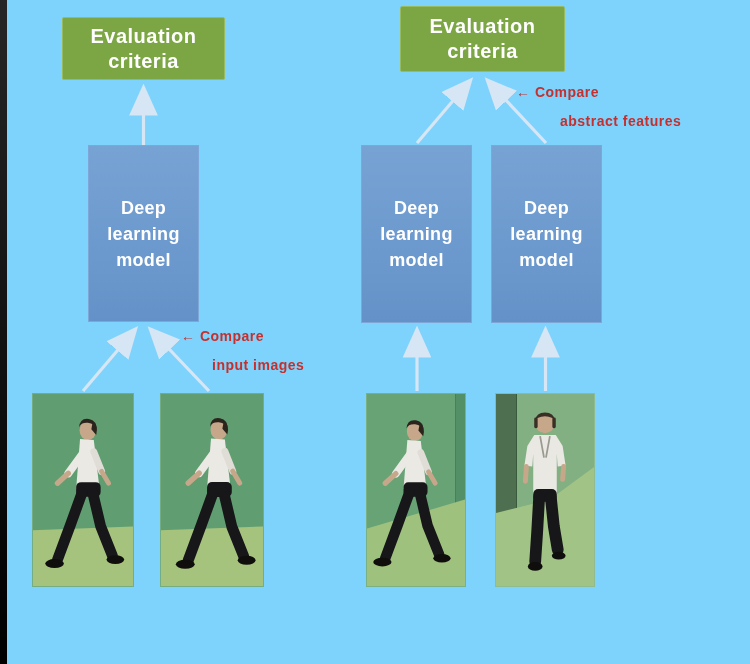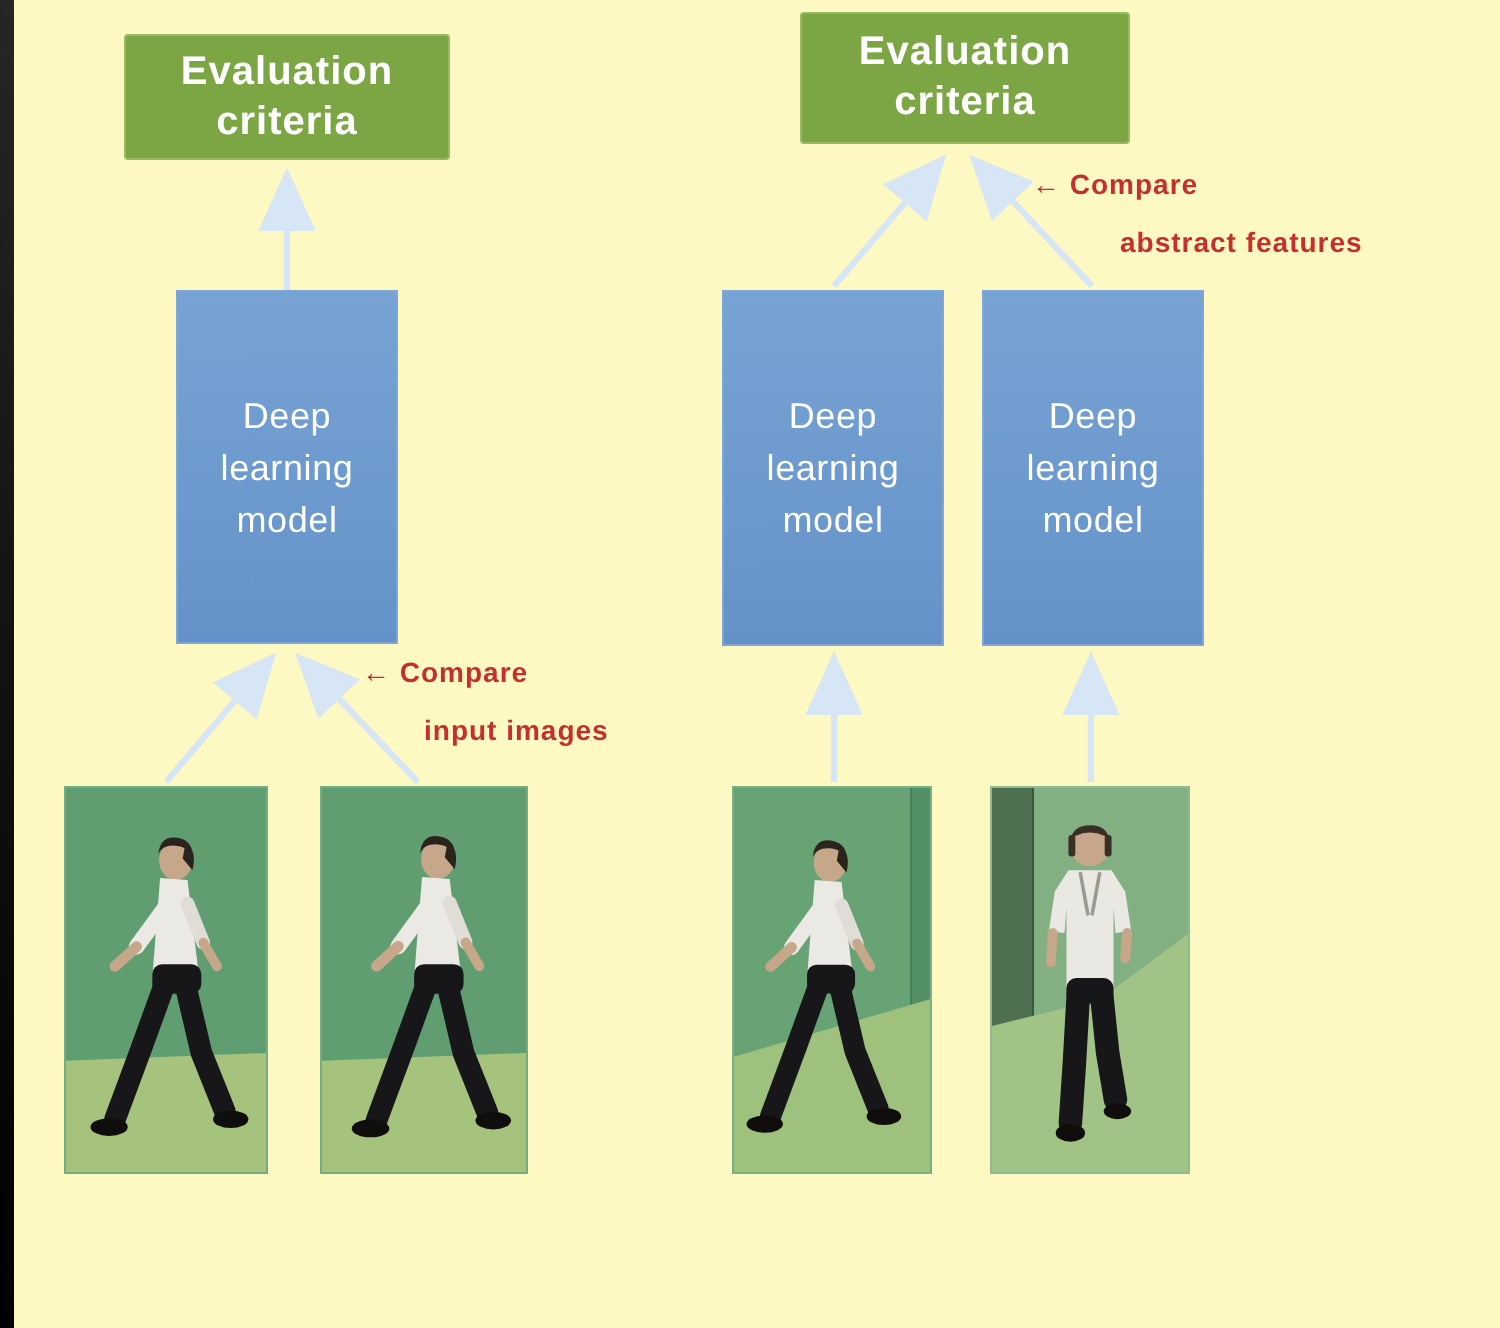--- a/index.html
+++ b/index.html
@@ -1,28 +1,28 @@
 <!DOCTYPE html>
 <html><head>
 <meta charset="utf-8">
 <style>
   html,body { margin:0; padding:0; background:#000; }
   .canvas {
-    position:relative; width:750px; height:664px; background:#fef9c3;
+    position:relative; width:750px; height:664px; background:#7dd3fc;
     overflow:hidden; font-family:"Liberation Sans", sans-serif;
   }
   .edge-strip {
     position:absolute; left:0; top:0; width:7px; height:100%;
     background:linear-gradient(180deg,#262626 0%,#141414 45%,#050505 85%,#000 100%);
   }
   .overlay { position:absolute; left:0; top:0; }
   .overlay line { stroke:#d7e6f5; stroke-width:3.2; }
 
   .box { position:absolute; display:flex; align-items:center; justify-content:center;
-         text-align:center; color:#fff; white-space:pre-line; box-sizing:border-box; }
+         text-align:center; color:#fff; white-space:pre-line; box-sizing:border-box;font-weight:bold; }
   .box-green { background:#7ca644; border:1px solid #98ba60; border-radius:2px;
                font-size:20px; font-weight:bold; line-height:25px; letter-spacing:0.5px; }
   .box-green-left  { left:62px;  top:17px; width:163px; height:63px; }
   .box-green-right { left:400px; top:6px;  width:165px; height:66px; }
 
   .box-blue { background:#6d9ace; border:1px solid #7ea6d6;
               font-size:18px; line-height:26px; letter-spacing:0.3px;
               background:linear-gradient(180deg,#77a2d4 0%,#6d9ace 55%,#6492c8 100%); }
   .box-blue-left    { left:88px;  top:145px; width:111px; height:177px; }
   .box-blue-right-1 { left:361px; top:145px; width:111px; height:178px; }

